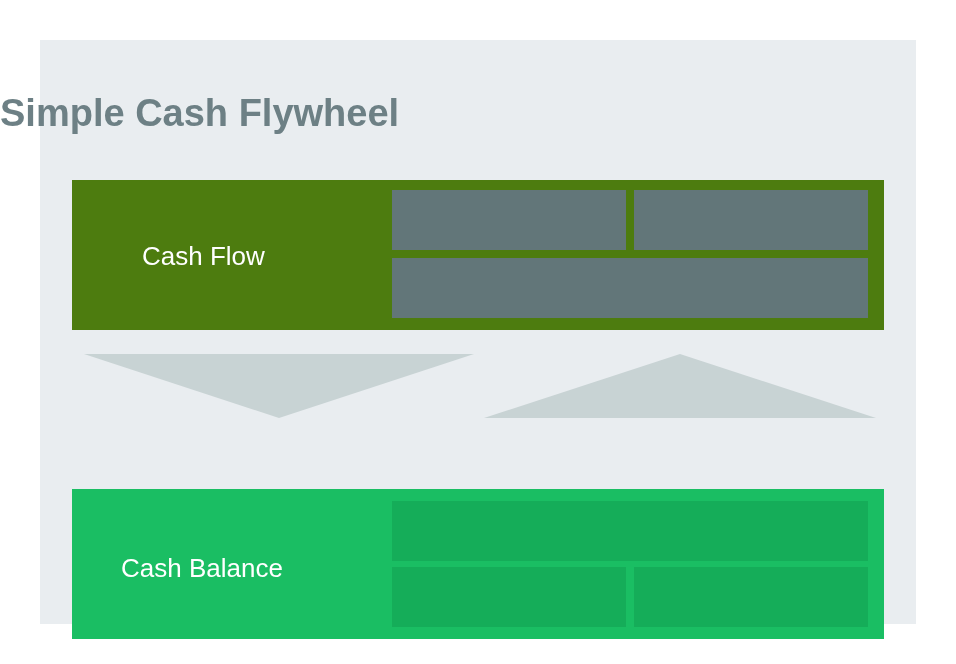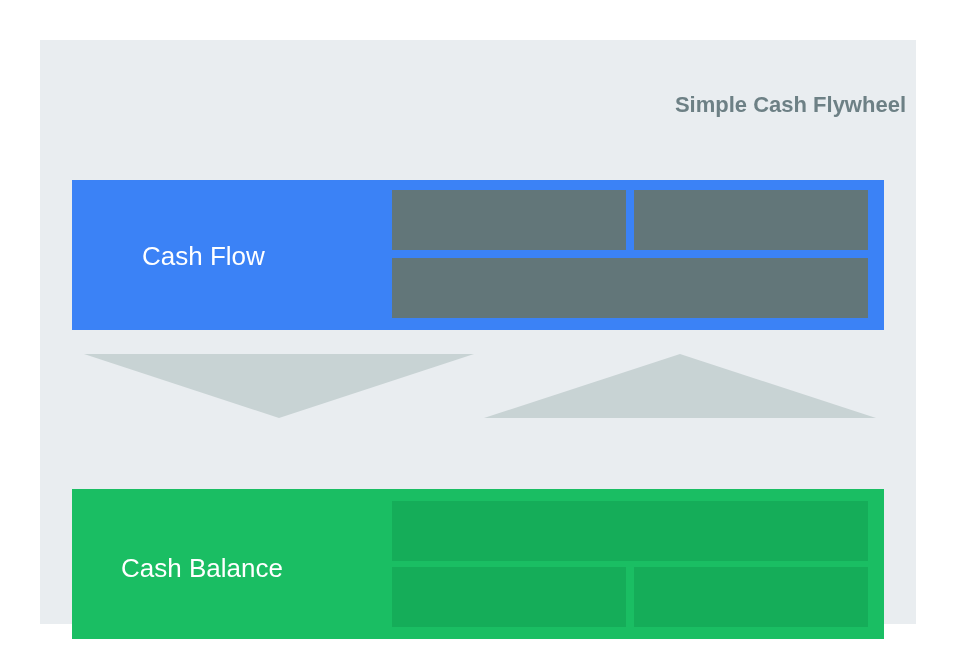--- a/index.html
+++ b/index.html
@@ -1,20 +1,20 @@
 <!DOCTYPE html>
 <html><head>
 <meta charset="utf-8">
 <style>
   html,body{margin:0;padding:0;background:#ffffff;}
   body{width:956px;height:664px;position:relative;overflow:hidden;font-family:"Liberation Sans",sans-serif;}
   .panel{position:absolute;left:40px;top:40px;width:876px;height:584px;background:#e9edf0;}
-  .title{position:absolute;left:0;top:92px;width:906px;text-align:right;font-size:22px;font-weight:bold;color:#6d8085;}
+  .title{position:absolute;left:0;top:92px;width:906px;text-align:left;font-size:38px;font-weight:bold;color:#6d8085;}
   .block{position:absolute;left:72px;width:812px;height:150px;}
-  .block.flow{top:180px;background:#3b82f6;}
+  .block.flow{top:180px;background:#4d7c0f;}
   .block.bal{top:442px;background:#1abe63;margin-top:47px;}
   .lbl{position:absolute;color:#ffffff;font-size:26px;}
   .flow .lbl{left:70px;top:61px;}
   .bal .lbl{left:49px;top:64px;}
   .cell{position:absolute;}
   .flow .cell{background:#627679;}
   .bal .cell{background:#15ad59;}
   svg.arrows{position:absolute;left:0;top:0;}
 </style>
 </head>

